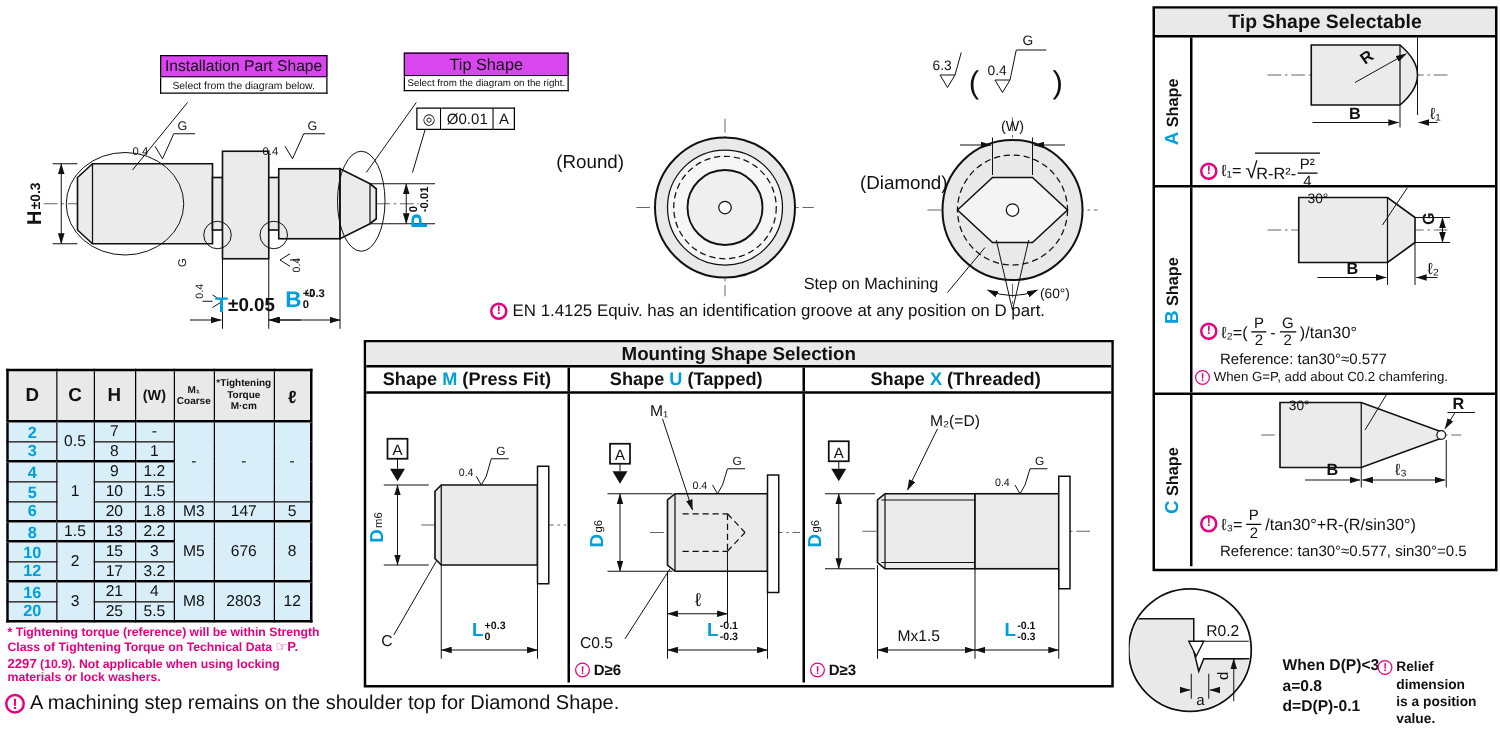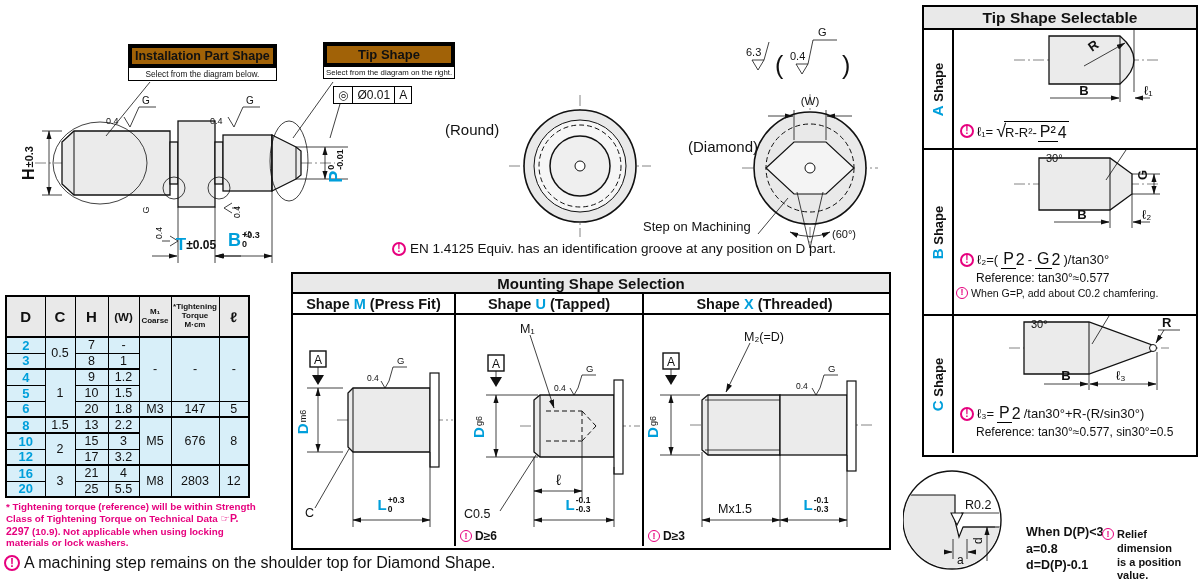--- a/index.html
+++ b/index.html
@@ -8,21 +8,21 @@
          font-family:"Liberation Sans","DejaVu Sans",sans-serif;color:#111}
   .abs{position:absolute}
   svg text{font-family:"Liberation Sans","DejaVu Sans",sans-serif;fill:#111}
   .cl{stroke:#666;stroke-width:.8;stroke-dasharray:11 3 2 3;fill:none}
   .ln{stroke:#111;stroke-width:1;fill:none}
   .thin{stroke:#111;stroke-width:.8;fill:none}
   .part{fill:#EBEBEB;stroke:#111;stroke-width:1.3}
   .dash{stroke:#111;stroke-width:1;stroke-dasharray:5 3;fill:none}
   
   .callout{position:absolute;text-align:center}
-  .callout .t{border:4px solid #000000;background:#a16207;font-weight:bold;font-size:12.5px;padding:1px 3px;white-space:nowrap}
+  .callout .t{border:1px solid #000000;background:#d946ef;font-weight:normal;font-size:12.5px;padding:1px 3px;white-space:nowrap}
   .callout .s{border:1.5px solid #000;border-top:none;background:#fff;font-size:8.3px;padding:1px 2px;white-space:nowrap}
   
   .rot{position:absolute;white-space:nowrap;transform:translate(-50%,-50%) rotate(-90deg);display:flex;align-items:center;gap:1px}
   .dimbig{color:#009FDB;font-weight:bold;font-size:18px;line-height:1}
   .dimmed{color:#009FDB;font-weight:bold;font-size:15px;line-height:1}
   .stack{display:inline-flex;flex-direction:column;line-height:1.05;font-size:9px;font-weight:bold;color:#111}
   .picon{width:14px;height:14px;border-radius:50%;border:2px solid #E6007E;color:#E6007E;font-weight:800;
          font-size:10px;display:inline-flex;align-items:center;justify-content:center;flex:none;line-height:1;background:#fff}
   .picon.sm{width:12px;height:12px;border-width:1.6px;font-size:9px}
   
@@ -33,21 +33,21 @@
   #tip-panel{position:absolute;left:922px;top:5px;width:276px;height:452px;border:2px solid #000;background:#fff}
   #tip-panel .hd{height:23px;border-bottom:2px solid #000;background:#E9E9E9;font-weight:bold;font-size:15.5px;
                  display:flex;align-items:center;justify-content:center}
   .tp-row{display:flex;border-bottom:2px solid #000}
   .tp-row:last-child{border-bottom:none}
   .tp-lab{width:30px;border-right:2px solid #000;display:flex;align-items:center;justify-content:center}
   .vlab{transform:rotate(-90deg);white-space:nowrap;font-weight:bold;font-size:13px}
   .vlab b{color:#009FDB;font-size:15px}
   .tp-body{flex:1;position:relative}
   .formula{display:flex;align-items:center;gap:3px;font-size:13px;margin:1px 0 0 6px;white-space:nowrap}
-  .frac{display:inline-flex;flex-direction:row;align-items:flex-end;line-height:1.05;font-size:16px;vertical-align:middle}
+  .frac{display:inline-flex;flex-direction:column;align-items:center;line-height:1.05;font-size:12px;vertical-align:middle}
   .frac .num{border-bottom:1px solid #000;padding:0 2px}
   .rad{display:inline-flex;align-items:center}
   .rad .sgn{font-size:18px;line-height:.8;margin-right:-2px}
   .rad .bod{border-top:1.4px solid #000;display:inline-flex;align-items:center;gap:1px;padding:2px 2px 0 1px}
   .refline{font-size:12px;margin:2px 0 0 22px;white-space:nowrap}
   .noteline{display:flex;align-items:center;gap:3px;font-size:10.6px;margin:2px 0 0 2px;white-space:nowrap}
   
   #mount{position:absolute;left:291px;top:272px;width:600px;height:278px;border:2px solid #000;background:#fff}
   #mount .hd{height:20px;border-bottom:2px solid #000;background:#E9E9E9;font-weight:bold;font-size:15px;
              display:flex;align-items:center;justify-content:center}
@@ -171,21 +171,21 @@
   </div>
   <div class="rot" style="left:336px;top:166px">
     <span class="dimbig">P</span>
     <span class="stack">
         <span>0</span>
         <span>-0.01</span>
       </span>
   </div>
   <div class="abs" style="left:196px;top:244px;transform:translate(-50%,-50%);display:flex;align-items:center">
     <span class="dimmed" style="font-size:17px">T</span>
-    <span style="font-size:12px;font-weight:bold">±0.05</span>
+    <span style="font-size:15px;font-weight:bold">±0.05</span>
   </div>
   <div class="abs" style="left:244px;top:240px;transform:translate(-50%,-50%);display:flex;align-items:center;gap:1px">
     <span class="dimbig">B</span>
     <span class="stack">
         <span>+0.3</span>
         <span>0</span>
       </span>
   </div>
   <div class="rot" style="left:146px;top:210px;font-size:9px">
       <span>G</span>

